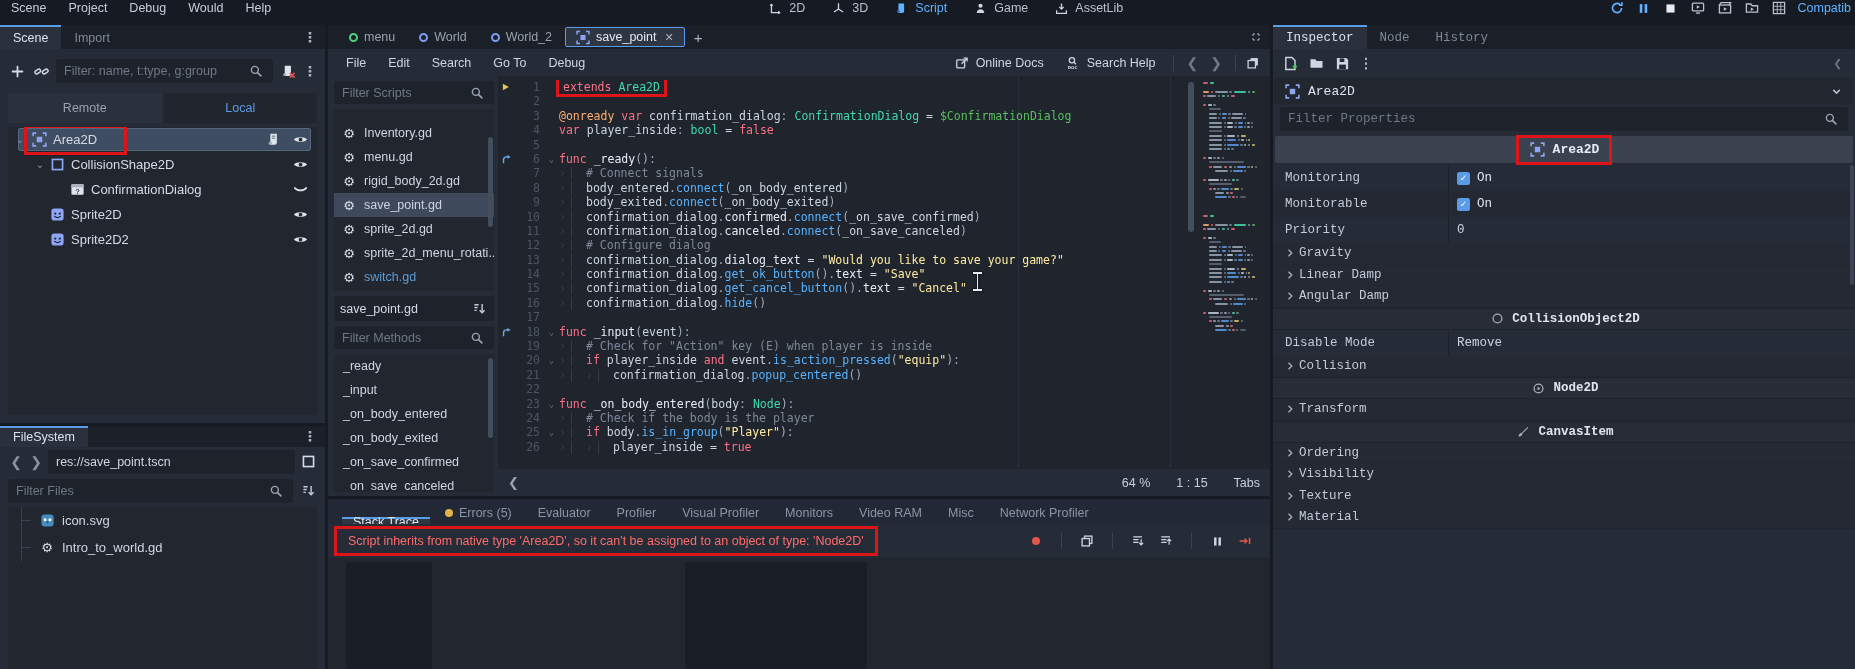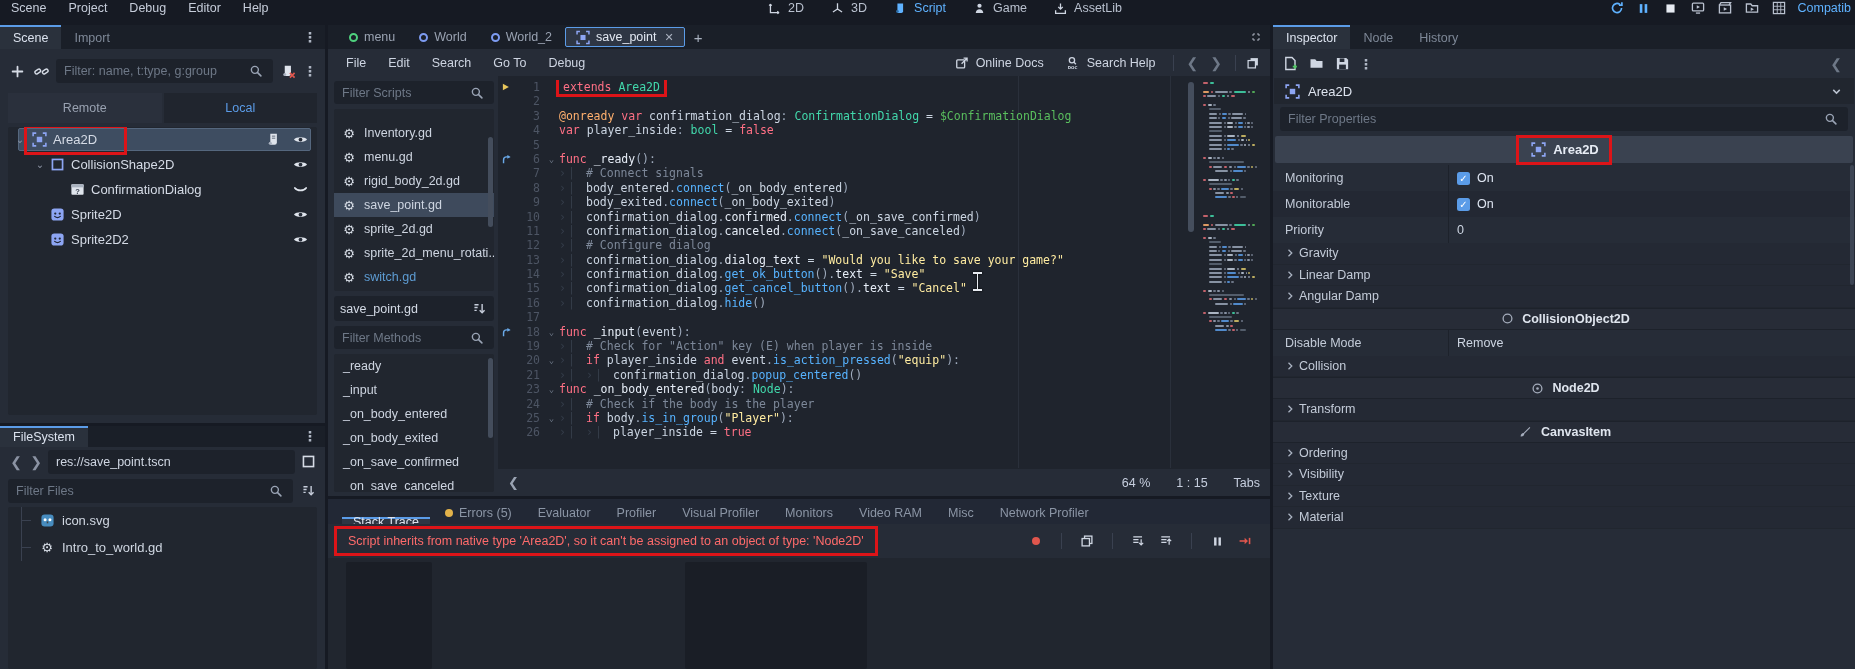--- a/index.html
+++ b/index.html
@@ -19,21 +19,21 @@
   #topbar .inner{display:flex;width:100%;align-items:center;height:16px;}
   .menu-item{padding:0 11px;font-size:12.5px;color:#c6cdda;}
   .ws{display:flex;align-items:center;gap:5px;padding:0 12px;font-size:12.5px;color:#b9c1cf;}
   .ws.active{color:#5fb2ff;}
   #playback{display:flex;align-items:center;gap:9px;margin-left:auto;}
   .renderer{color:#5fb2ff;font-size:12.5px;margin:0 4px 0 10px;white-space:nowrap;}
 
   
   #leftdock{left:0;top:25px;width:325px;height:644px;background:#262c37;display:flex;flex-direction:column;}
   #centerdock{left:328px;top:25px;width:942px;height:644px;background:#262c37;display:flex;flex-direction:column;}
-  #rightdock{left:1273px;top:25px;width:582px;height:644px;background:#262c37;display:flex;flex-direction:column;}
+  #rightdock{left:1273px;top:25px;width:582px;height:644px;background:#262c37;display:flex;flex-direction:column;font-family:Liberation Mono, monospace;}
   .dockgap{position:absolute;top:25px;width:3px;height:644px;background:#161a23;}
 
   
   .tabbar{height:24px;background:#1a1f28;display:flex;align-items:stretch;flex:0 0 auto;}
   .ptab{display:flex;align-items:center;gap:6px;padding:0 13px;font-size:12.5px;color:#7e8897;border-top:2px solid transparent;}
   .ptab.active{background:#2a313c;color:#dbe2ee;border-top:2px solid #5b9ce8;}
   .tabbar .dots{margin-left:auto;padding:0 8px;align-self:center;}
 
   
   .input{background:#1d222b;border-radius:3px;height:24px;display:flex;align-items:center;padding:0 8px;gap:6px;}
@@ -155,21 +155,21 @@
 <body>
 
 <div id="root">
 
   <div id="topbar" class="abs">
     <div class="inner">
       <span id="mm-menus" style="display:flex;">
           <span class="menu-item">Scene</span>
           <span class="menu-item">Project</span>
           <span class="menu-item">Debug</span>
-          <span class="menu-item">Editor</span>
+          <span class="menu-item">Would</span>
           <span class="menu-item">Help</span>
         </span>
       <span class="grow"></span>
       <span id="mm-ws" style="display:flex;">
           <span class="ws"><span class="ico">
               <svg width="13" height="13" viewBox="0 0 16 16" fill="none" xmlns="http://www.w3.org/2000/svg">
                 <path d="M3 2.4v10.6h10.6" stroke="#cfd6e2" stroke-width="1.6"></path>
                 <path d="M3 2.4L1.4 4.6M3 2.4l1.6 2.2M13.6 13L11.4 14.6M13.6 13l-2.2-1.6" stroke="#cfd6e2" stroke-width="1.3"></path>
               </svg>
             </span>2D</span>
@@ -705,20 +705,24 @@
     <span class="fold"></span>
     <span><span class="tb">›|</span><span class="cm"># Check for "Action" key (E) when player is inside</span></span></div>
             <div class="cl">
     <span class="bp"></span><span class="ln">20</span>
     <span class="fold">⌄</span>
     <span><span class="tb">›|</span><span class="kw">if</span><span class="pu"> </span><span class="id">player_inside</span><span class="pu"> </span><span class="kw">and</span><span class="pu"> </span><span class="id">event</span><span class="pu">.</span><span class="fn">is_action_pressed</span><span class="pu">(</span><span class="st">"equip"</span><span class="pu">):</span></span></div>
             <div class="cl">
     <span class="bp"></span><span class="ln">21</span>
     <span class="fold"></span>
     <span><span class="tb">›|</span><span class="tb">›|</span><span class="id">confirmation_dialog</span><span class="pu">.</span><span class="fn">popup_centered</span><span class="pu">()</span></span></div>
+            <div class="cl">
+    <span class="bp"></span><span class="ln">22</span>
+    <span class="fold"></span>
+    <span></span></div>
             <div class="cl">
     <span class="bp"></span><span class="ln">23</span>
     <span class="fold">⌄</span>
     <span><span class="kw">func</span><span class="pu"> </span><span class="mb">_on_body_entered</span><span class="pu">(</span><span class="id">body</span><span class="pu">:</span><span class="pu"> </span><span class="ty">Node</span><span class="pu">):</span></span></div>
             <div class="cl">
     <span class="bp"></span><span class="ln">24</span>
     <span class="fold"></span>
     <span><span class="tb">›|</span><span class="cm"># Check if the body is the player</span></span></div>
             <div class="cl">
     <span class="bp"></span><span class="ln">25</span>

